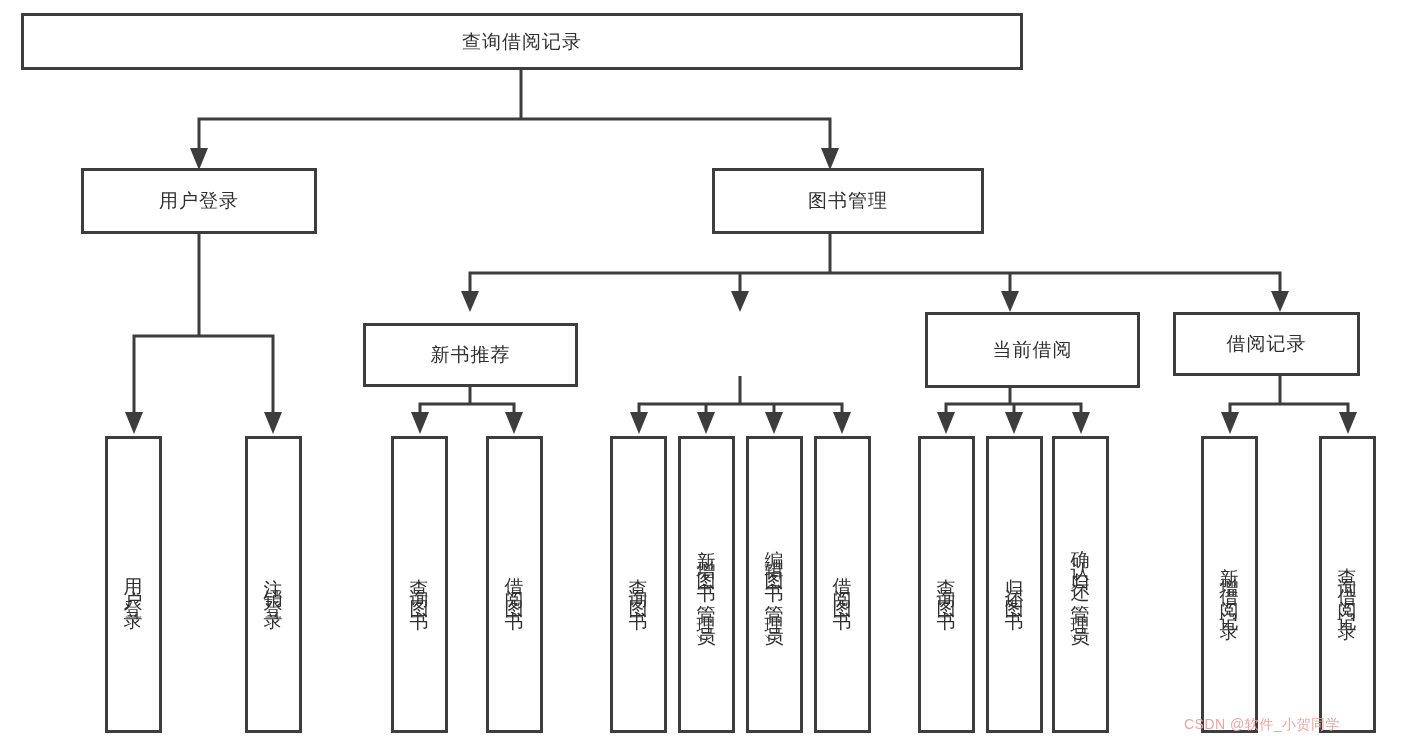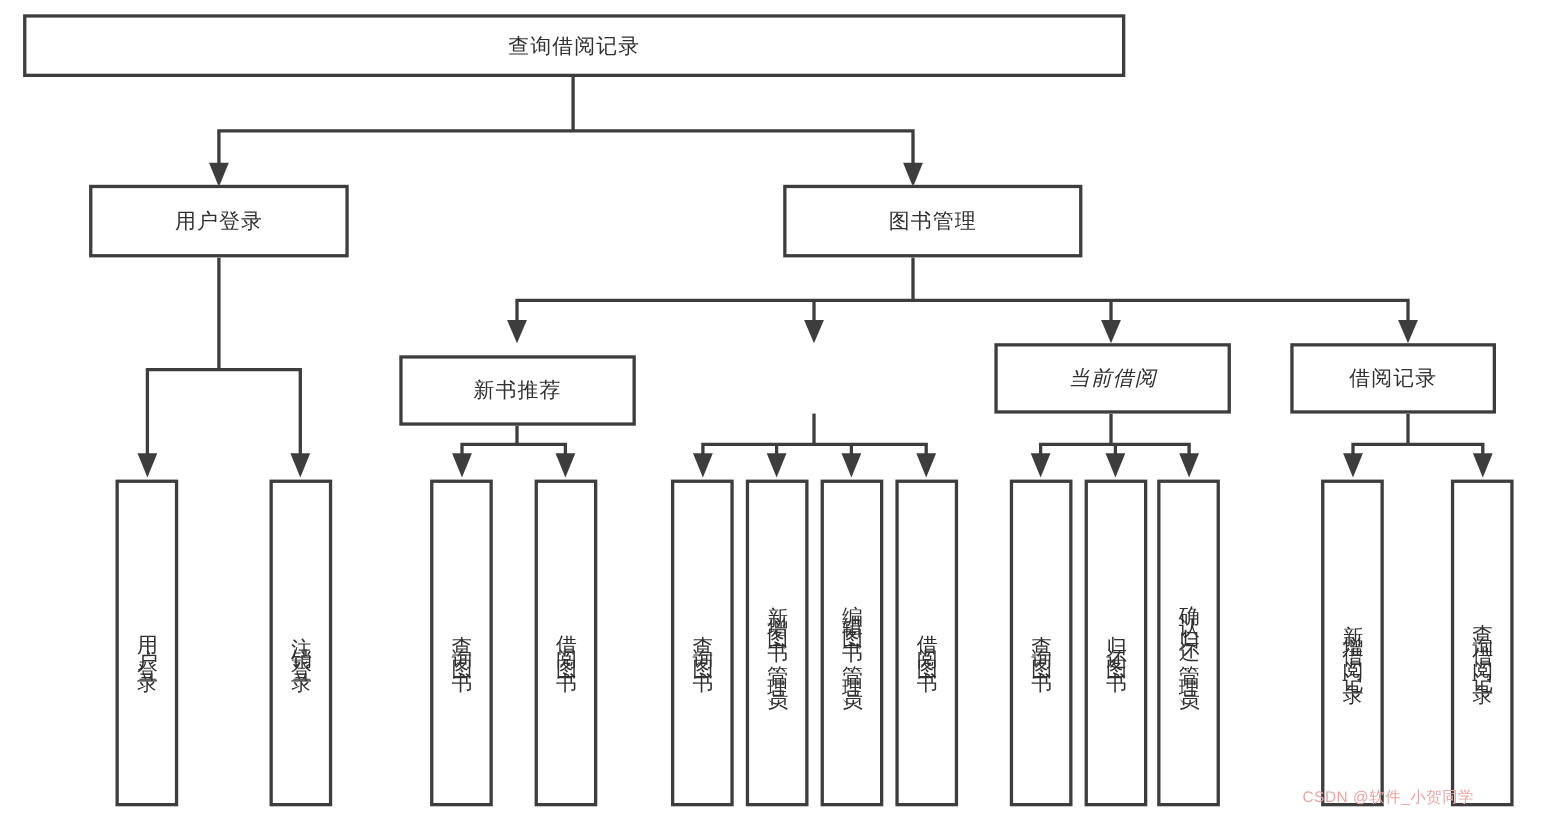--- a/index.html
+++ b/index.html
@@ -117,21 +117,21 @@
   <div class="box h" style="left:81px; top:168px; width:236px; height:66px;">
     <span>用户登录</span>
   </div>
   <div class="box h" style="left:712px; top:168px; width:272px; height:66px;">
     <span>图书管理</span>
   </div>
 
   <div class="box h" style="left:363px; top:312px; width:215px; height:64px;margin-top:11px;">
     <span>新书推荐</span>
   </div>
-  <div class="box h" style="left:904px; top:312px; width:215px; height:64px;font-style:italic;">
+  <div class="box h" style="left:925px; top:312px; width:215px; height:76px;">
     <span>当前借阅</span>
   </div>
   <div class="box h" style="left:1173px; top:312px; width:187px; height:64px;">
     <span>借阅记录</span>
   </div>
 
   <div class="box v" style="left:105px; top:436px; width:57px; height:297px;">
     <span>用户登录</span>
   </div>
   <div class="box v" style="left:245px; top:436px; width:57px; height:297px;">

